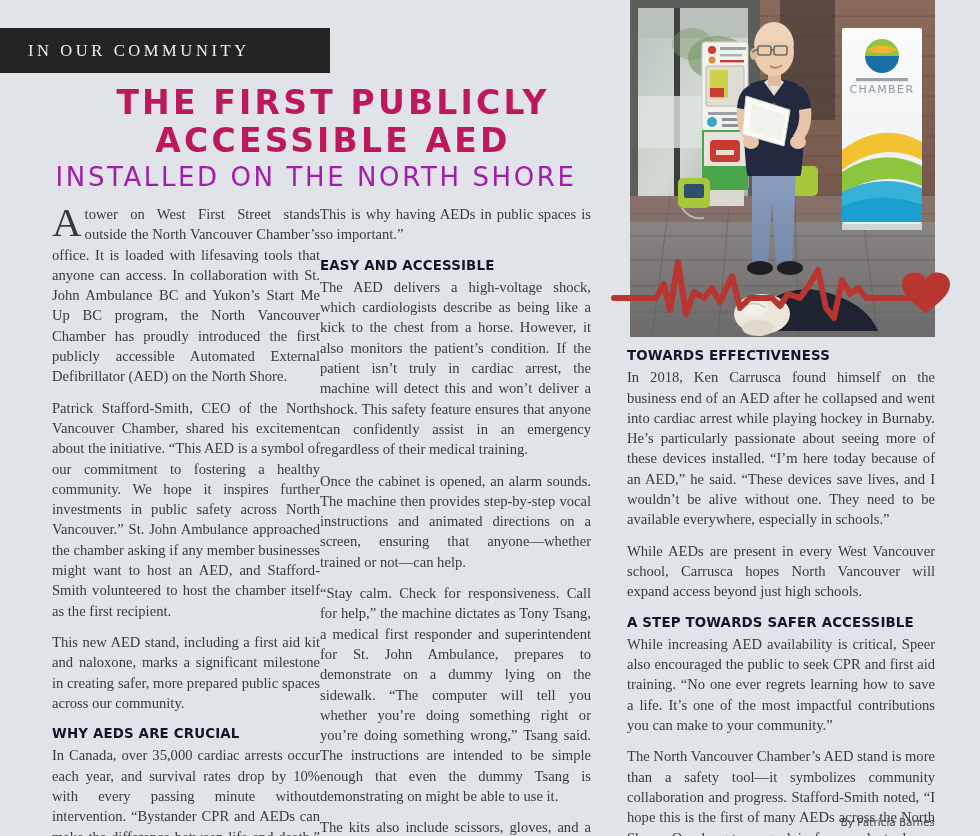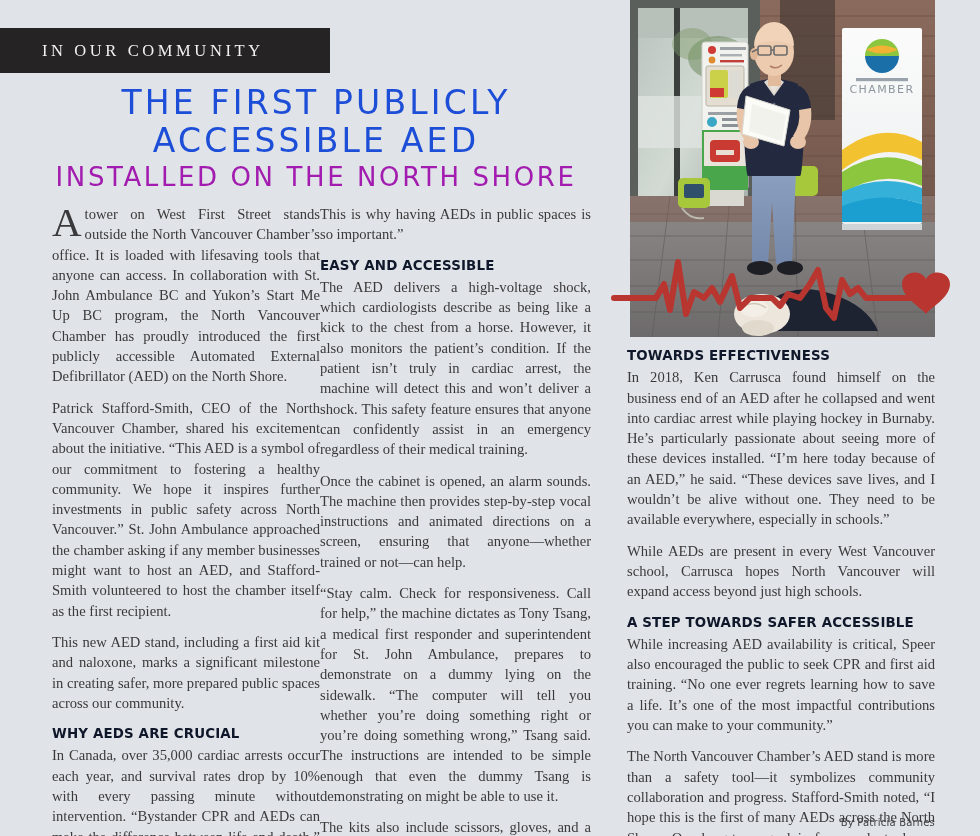--- a/index.html
+++ b/index.html
@@ -30,34 +30,34 @@
     -webkit-clip-path: polygon(0 0, 100% 0, 100% 100%, 86% 50%, 100% 100%, 0 100%);
     clip-path: polygon(0 0, 100% 0, 100% 100%, 86% 50%, 100% 100%, 0 100%);
     display: flex;
     align-items: center;
   }
   .ribbon-label {
     color: #f2f2f2;
     font-family: "Liberation Serif", "DejaVu Serif", serif;
     font-size: 16.5px;
     letter-spacing: 3.6px;
-    padding-left: 42px;
+    padding-left: 28px;
     white-space: nowrap;
   }
 
   
   .headline {
     position: absolute;
-    left: 0;
+    left: 17px;
     top: 84px;
     width: 632px;
     text-align: center;
-    color: #1d4ed8;
+    color: #be185d;
     font-family: "DejaVu Sans", "Liberation Sans", sans-serif;
-    font-weight: normal;
+    font-weight: bold;
     font-size: 33px;
     letter-spacing: 3.2px;
     line-height: 38px;
   }
   .headline .ln2 { display: block; }
   .subheadline {
     position: absolute;
     left: 0;
     top: 162px;
     width: 632px;

